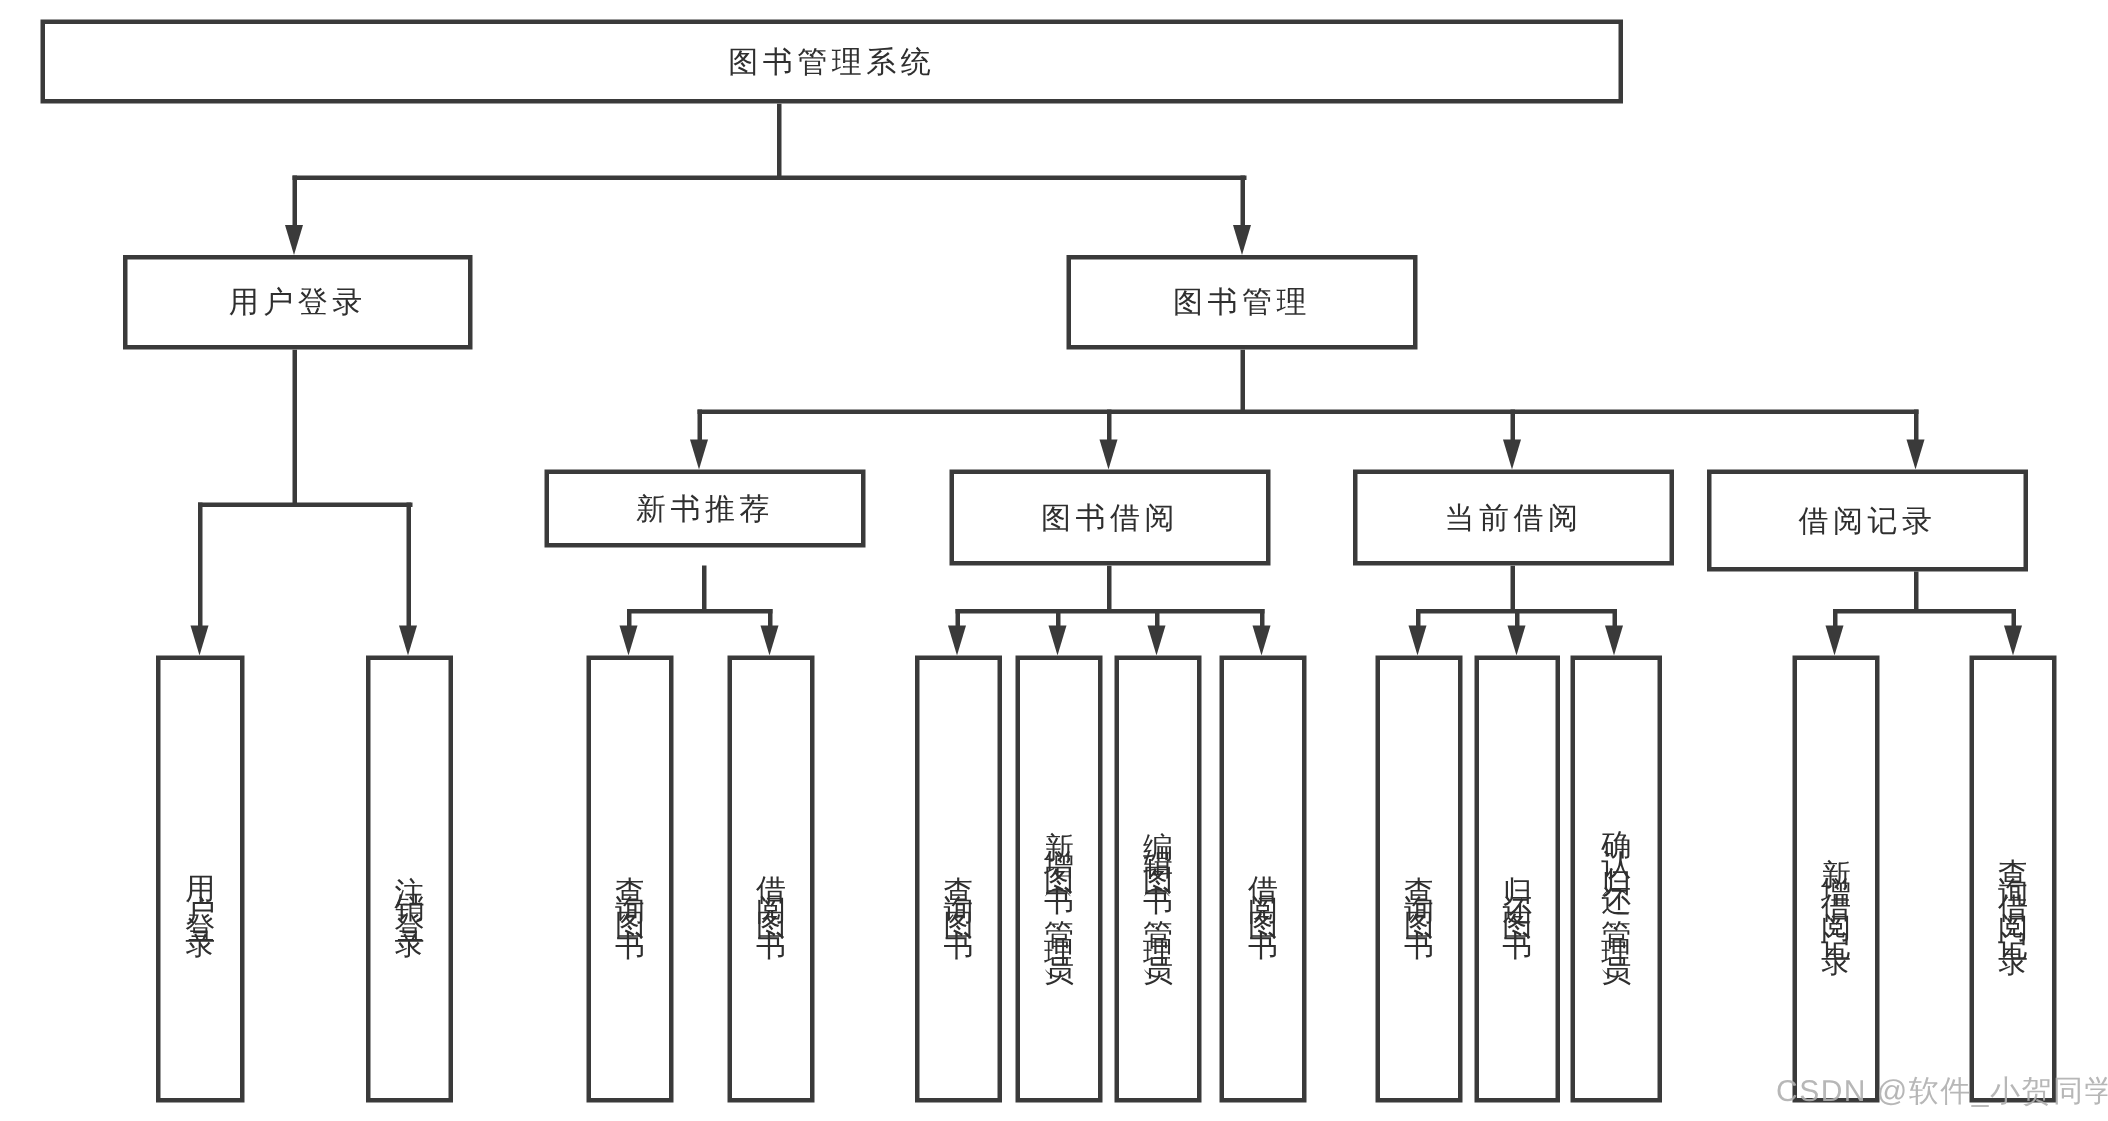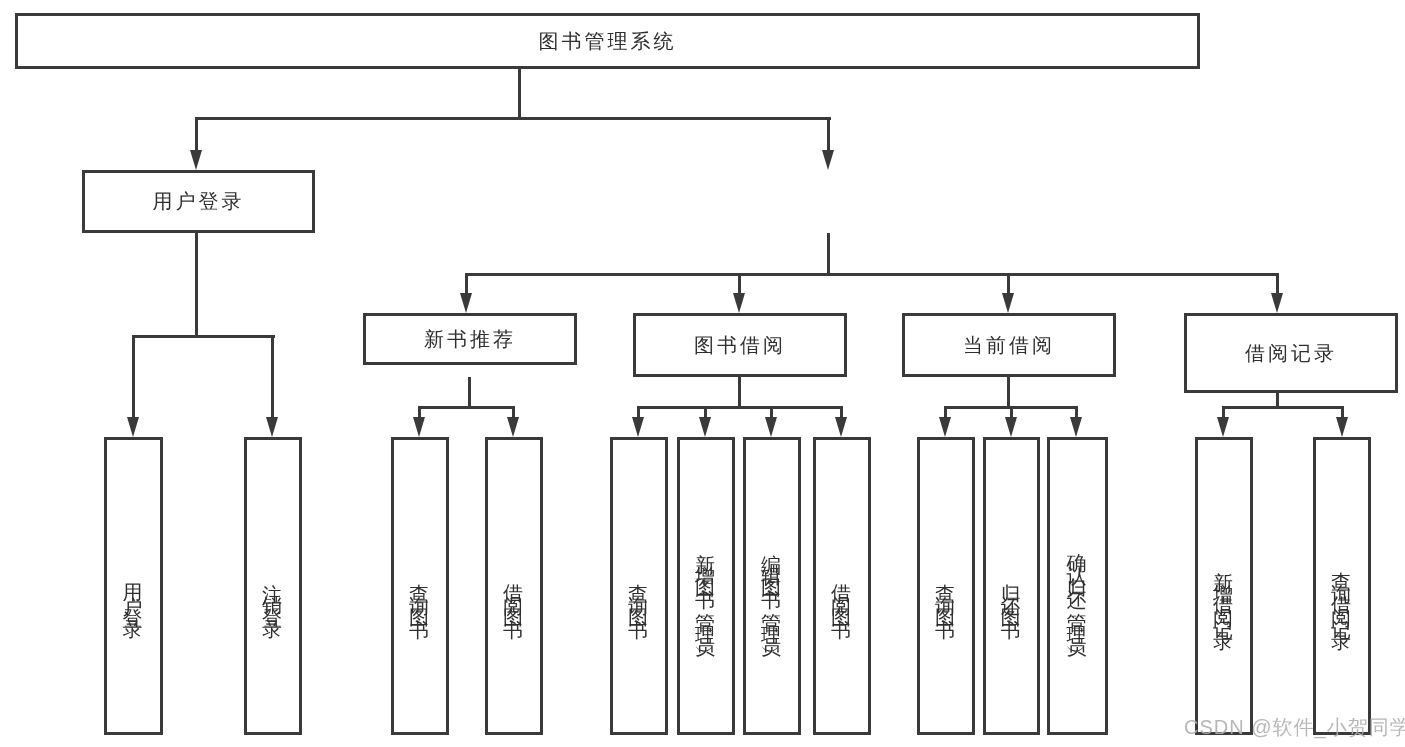--- a/index.html
+++ b/index.html
@@ -55,30 +55,31 @@
     z-index:5;
     opacity:.9;
     white-space:nowrap;
   }
 </style>
 </head>
 <body>
 
 <div class="diagram">
 
-  <div class="box" style="left:15px;top:13px;width:1185px;height:56px">图书管理系统</div>
+  <div class="box" style="left:27px;top:13px;width:1055px;height:56px">图书管理系统</div>
 
   <div class="v" style="left:518px;top:69px;height:50px"></div>
   <div class="h" style="left:195px;top:117px;width:636px"></div>
   <div class="v" style="left:195px;top:117px;height:38px"></div>
   <div class="arrow" style="left:190px;top:150px"></div>
   <div class="v" style="left:827px;top:117px;height:38px"></div>
   <div class="arrow" style="left:822px;top:150px"></div>
 
   <div class="box" style="left:82px;top:170px;width:233px;height:63px">用户登录</div>
+  <div class="box" style="left:711px;top:170px;width:234px;height:63px">图书管理</div>
 
   <div class="v" style="left:195px;top:233px;height:104px"></div>
   <div class="h" style="left:132px;top:335px;width:143px"></div>
   <div class="v" style="left:132px;top:335px;height:86px"></div>
   <div class="arrow" style="left:127px;top:417px"></div>
   <div class="v" style="left:271px;top:335px;height:86px"></div>
   <div class="arrow" style="left:266px;top:417px"></div>
 
   <div class="v" style="left:827px;top:233px;height:42px"></div>
   <div class="h" style="left:465px;top:273px;width:814px"></div>
@@ -87,21 +88,21 @@
   <div class="v" style="left:738px;top:273px;height:24px"></div>
   <div class="arrow" style="left:733px;top:293px"></div>
   <div class="v" style="left:1007px;top:273px;height:24px"></div>
   <div class="arrow" style="left:1002px;top:293px"></div>
   <div class="v" style="left:1276px;top:273px;height:24px"></div>
   <div class="arrow" style="left:1271px;top:293px"></div>
 
   <div class="box" style="left:363px;top:313px;width:214px;height:52px">新书推荐</div>
   <div class="box" style="left:902px;top:313px;width:214px;height:64px">当前借阅</div>
   <div class="box" style="left:633px;top:313px;width:214px;height:64px">图书借阅</div>
-  <div class="box" style="left:1184px;top:313px;width:214px;height:80px">借阅记录</div>
+  <div class="box" style="left:1138px;top:313px;width:214px;height:68px">借阅记录</div>
 
   <div class="v" style="left:468px;top:377px;height:31px"></div>
   <div class="h" style="left:418px;top:406px;width:97px"></div>
   <div class="v" style="left:418px;top:406px;height:16px"></div>
   <div class="arrow" style="left:413px;top:417px"></div>
   <div class="v" style="left:512px;top:406px;height:16px"></div>
   <div class="arrow" style="left:507px;top:417px"></div>
 
   <div class="v" style="left:738px;top:377px;height:31px"></div>
   <div class="h" style="left:637px;top:406px;width:206px"></div>

